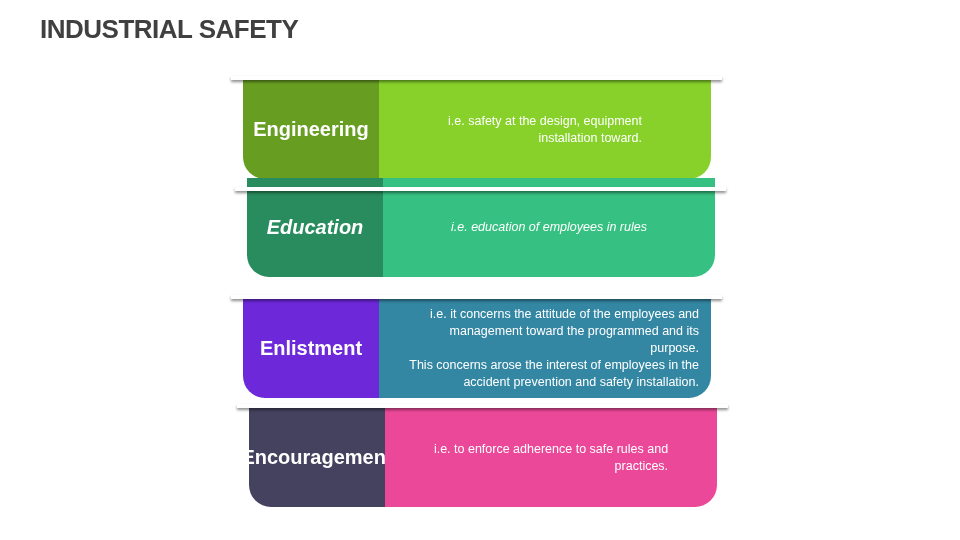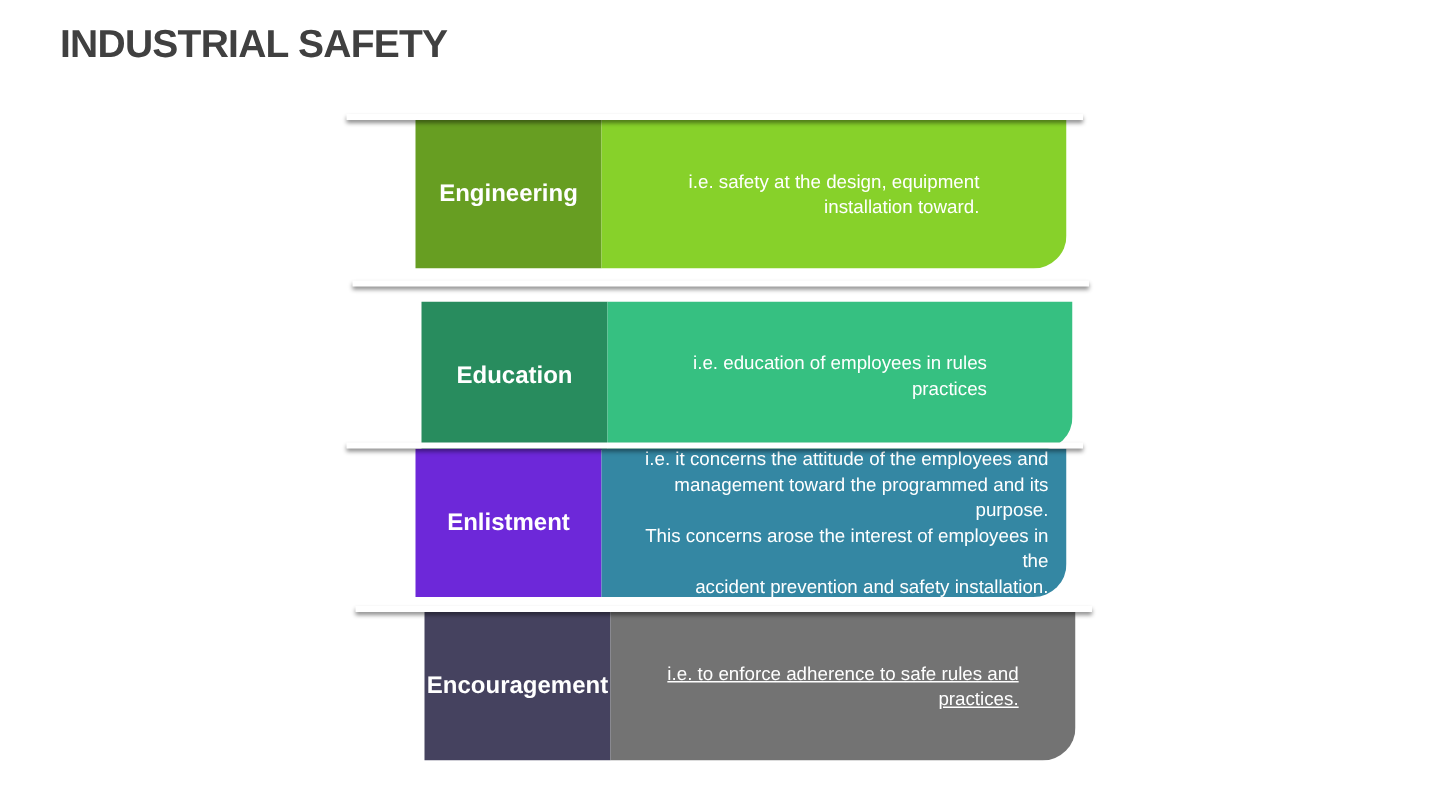--- a/index.html
+++ b/index.html
@@ -4,22 +4,22 @@
 <style>
   html, body { margin:0; padding:0; }
   body { width:960px; height:540px; background:#ffffff; position:relative; overflow:hidden;
          font-family:"Liberation Sans", "DejaVu Sans", sans-serif; }
   .title { position:absolute; left:40px; top:14px; font-size:26px; font-weight:bold; color:#404040;
            letter-spacing:-0.5px; margin:0; }
   .shelf { position:absolute; height:4px; background:#ffffff;
            box-shadow:0 2px 3px rgba(0,0,0,0.45); z-index:2; }
   .card { position:absolute; width:468px; height:99px; border-radius:0 0 22px 22px; overflow:hidden;
           display:flex; z-index:1; }
-  .card .label { width:124px; display:flex; align-items:center; justify-content:center;
-                 color:#ffffff; font-weight:bold; font-size:16px;margin-left:34px; }
+  .card .label { width:136px; display:flex; align-items:center; justify-content:center;
+                 color:#ffffff; font-weight:bold; font-size:20px; }
   .card .desc { flex:1; display:flex; align-items:center; justify-content:center; text-align:right;
                 color:#ffffff; font-size:12.5px; line-height:17px; padding:0 12px; box-sizing:border-box; }
   .card .desc span { display:block; }
 </style>
 </head>
 <body>
 
 <h1 class="title">INDUSTRIAL SAFETY</h1>
 
 <div class="shelf" style="left:231px; top:76px; width:491px;"></div>
@@ -27,45 +27,44 @@
   <div class="label" style="background:#679e22;">Engineering</div>
   <div class="desc" style="background:#87d12a;">
     <div>
       <span>i.e. safety  at the design, equipment</span>
       <span>installation toward.</span>
     </div>
   </div>
 </div>
 
 <div class="shelf" style="left:235px; top:187px; width:491px;"></div>
-<div class="card" style="left:247px; top:201px;">
+<div class="card" style="left:247px; top:178px;font-style:italic;">
   <div class="label" style="background:#288c5e;">Education</div>
   <div class="desc" style="background:#36c081;">
     <div>
       <span>i.e. education of employees in rules</span>
-      <span>practices</span>
     </div>
   </div>
 </div>
 
 <div class="shelf" style="left:231px; top:295px; width:491px;"></div>
 <div class="card" style="left:243px; top:299px;">
   <div class="label" style="background:#6d28d9;">Enlistment</div>
   <div class="desc" style="background:#3487a3;padding-left:28px;">
     <div>
       <span>i.e. it concerns the  attitude of the employees and</span>
       <span>management toward the programmed and its purpose.</span>
       <span>This concerns arose the interest of employees in the</span>
       <span>accident prevention and safety installation.</span>
     </div>
   </div>
 </div>
 
 <div class="shelf" style="left:237px; top:404px; width:491px;"></div>
 <div class="card" style="left:249px; top:408px;">
   <div class="label" style="background:#45425f;">Encouragement</div>
-  <div class="desc" style="background:#737373;text-decoration:underline;">
+  <div class="desc" style="background:#ec4899;">
     <div>
       <span>i.e. to enforce adherence to safe rules and</span>
       <span>practices.</span>
     </div>
   </div>
 </div>
 
 </body></html>

